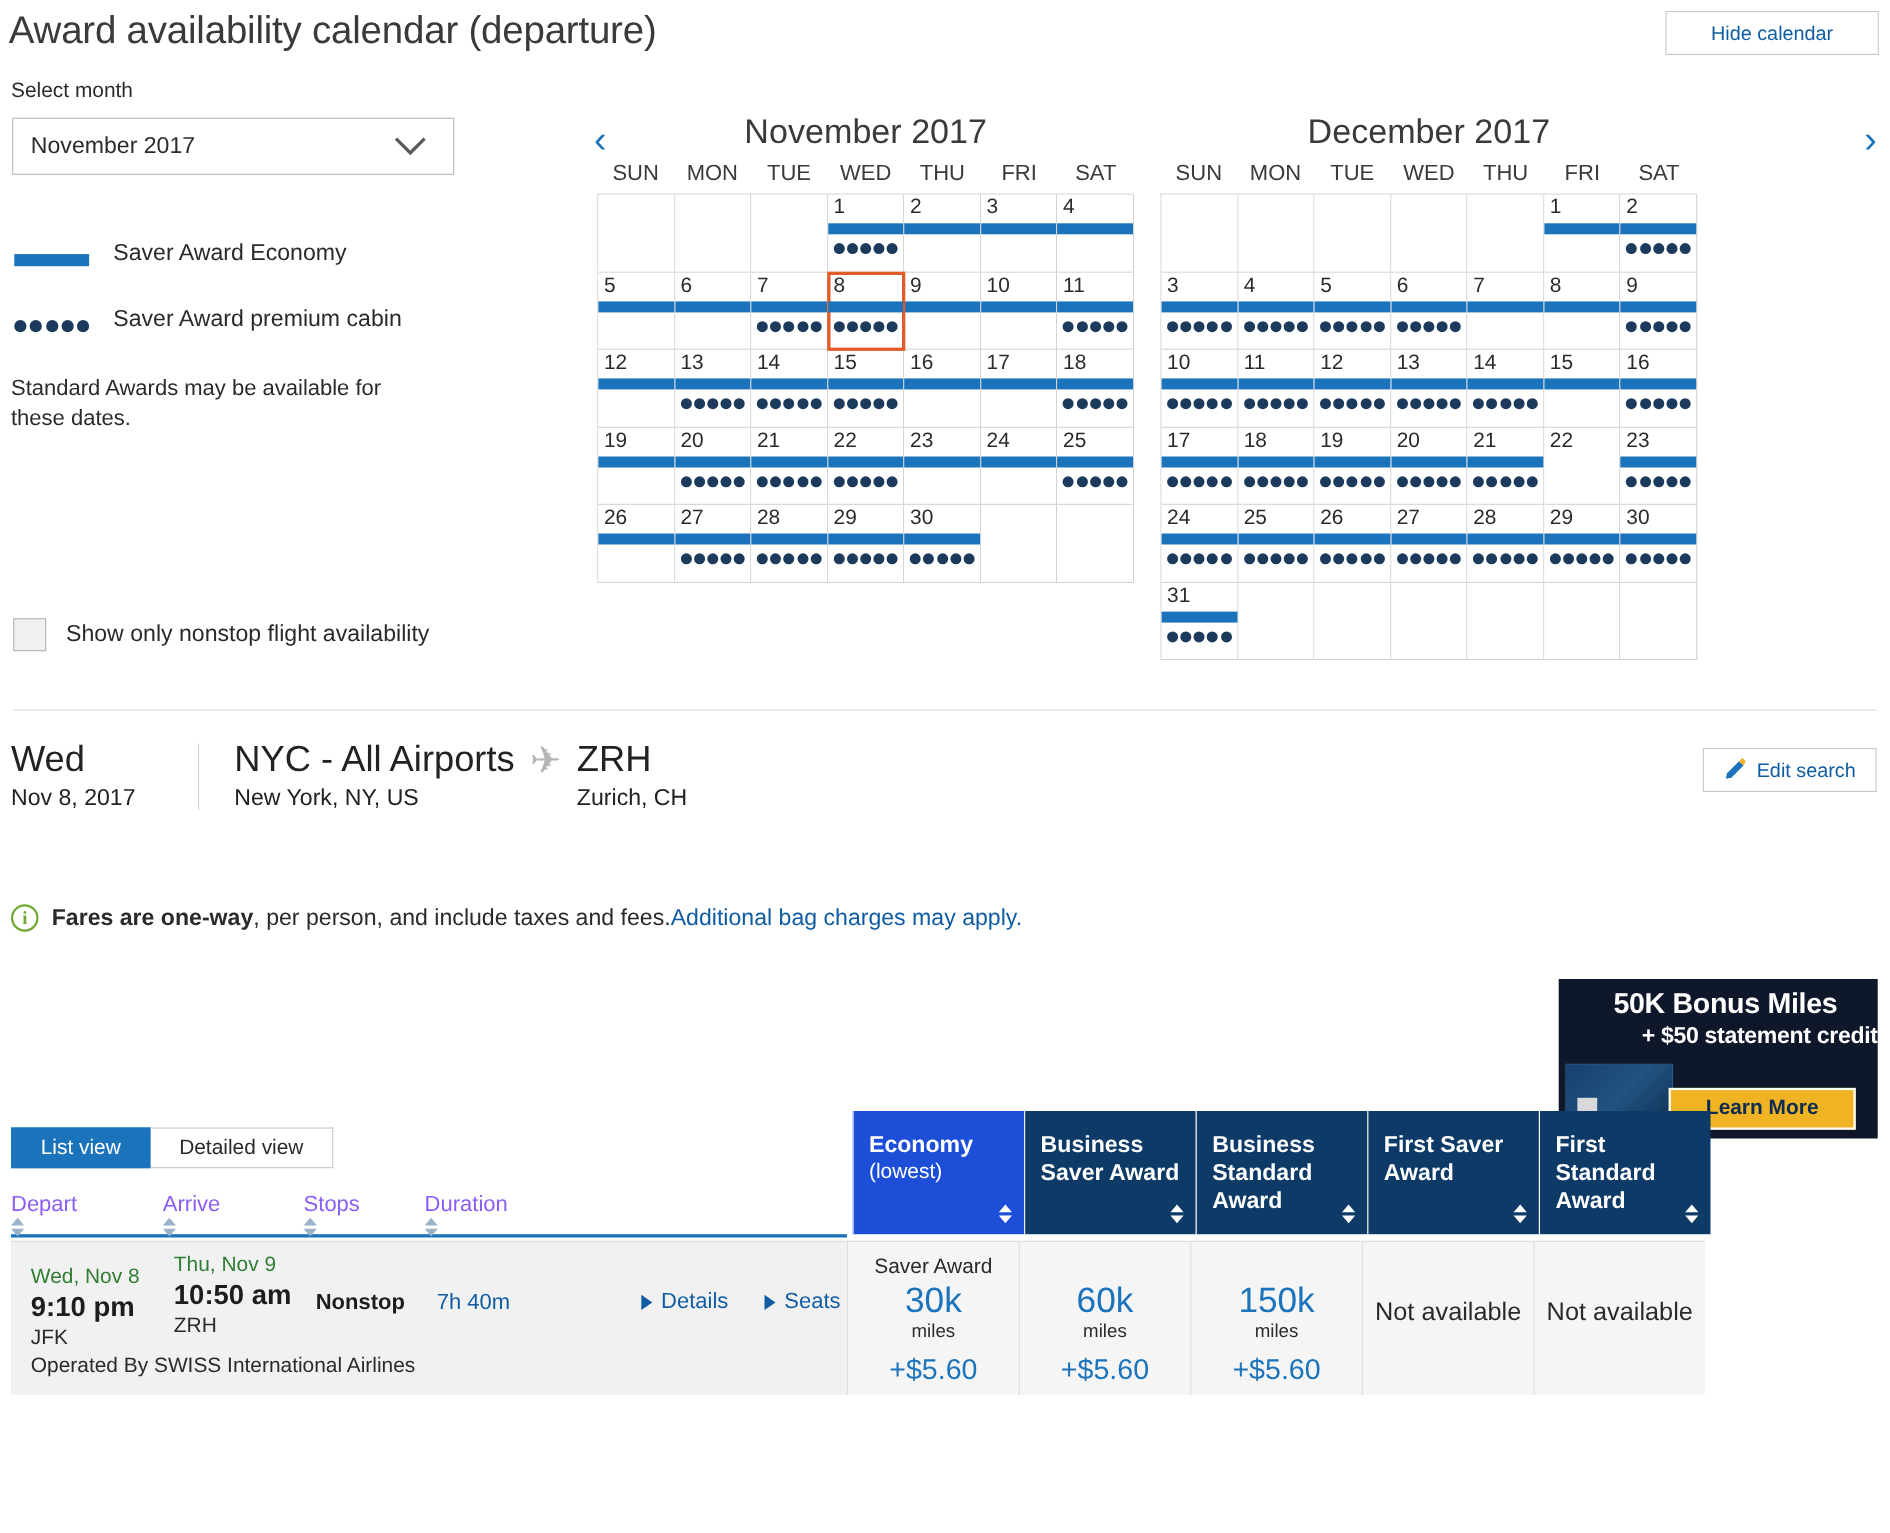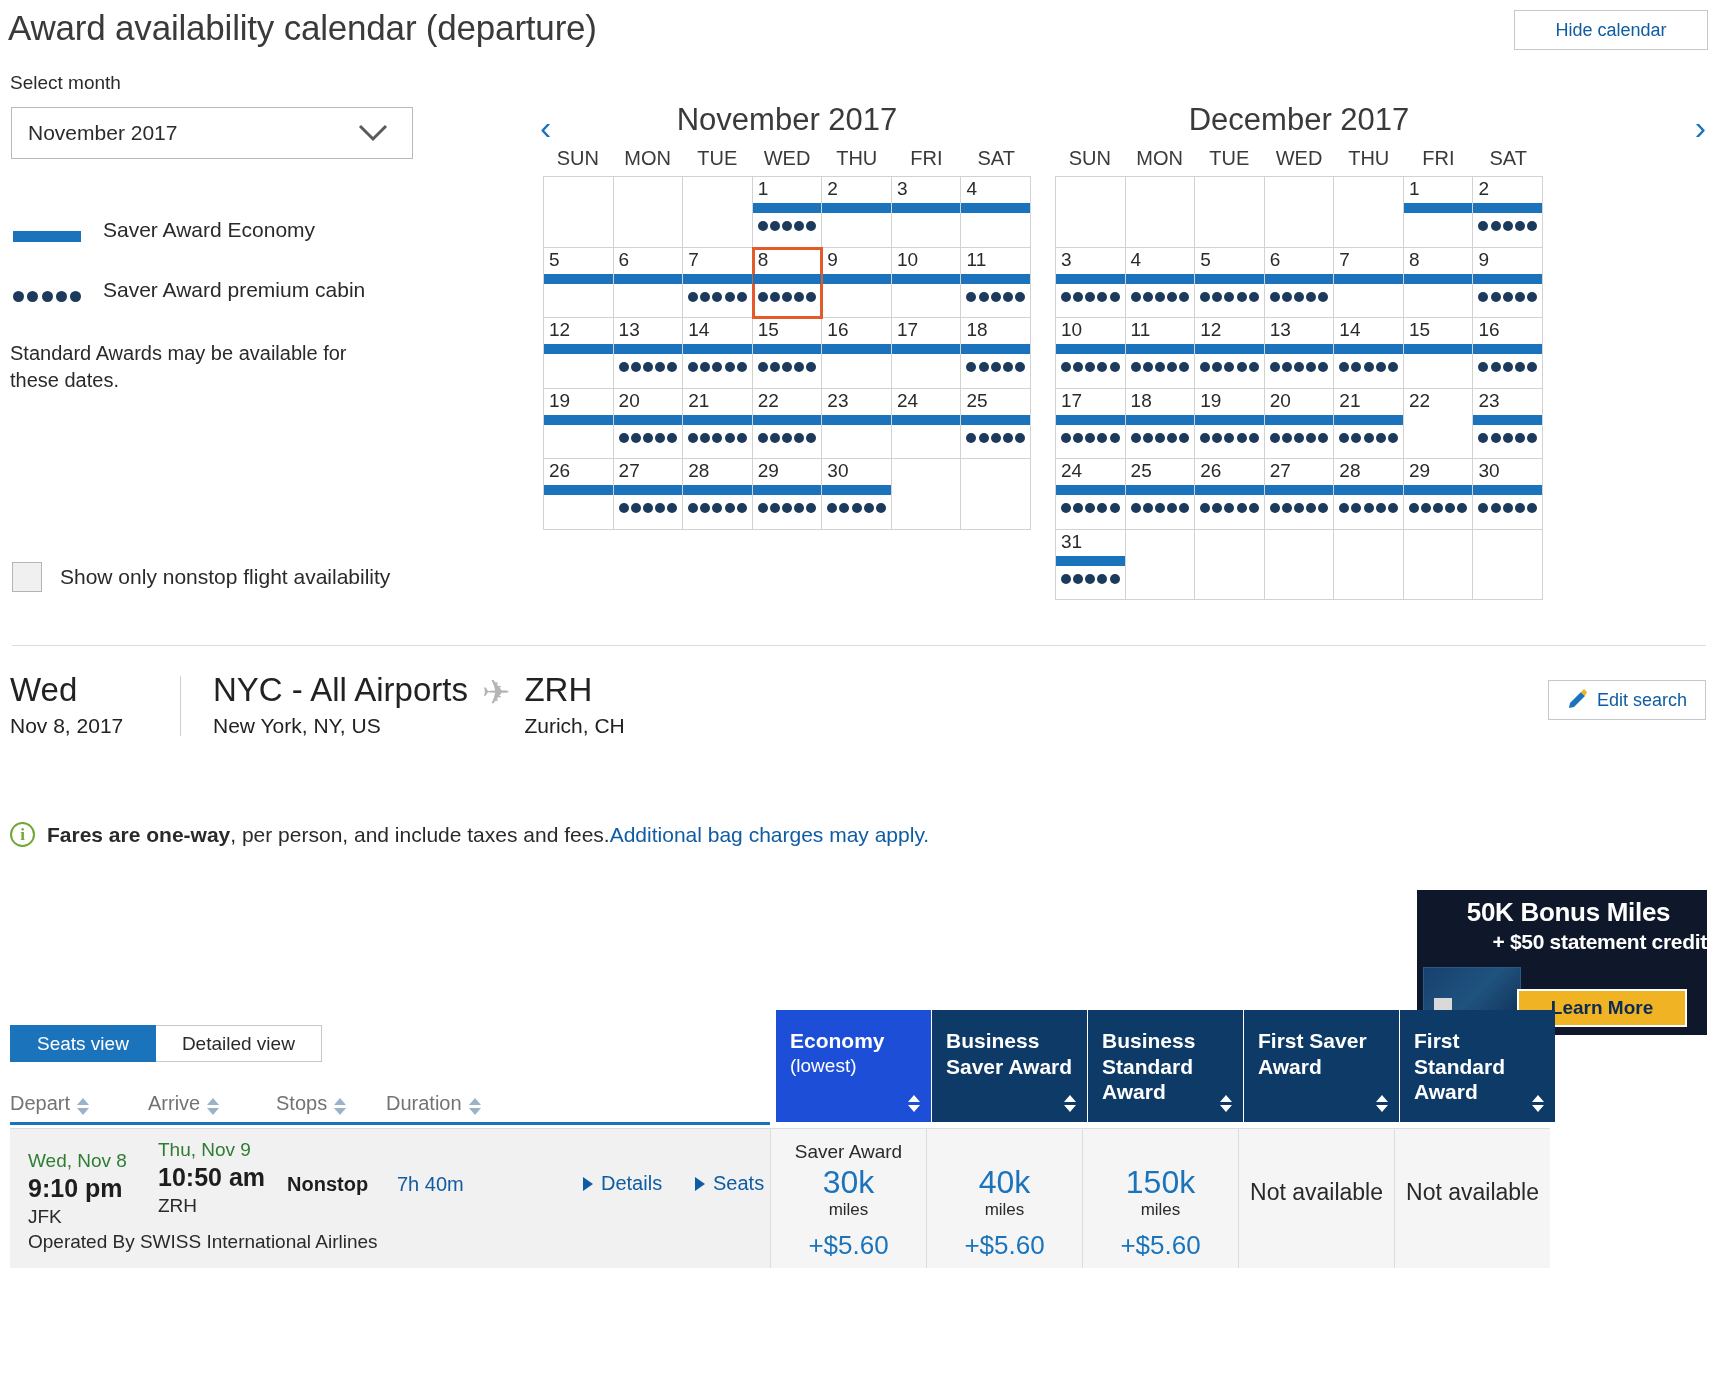--- a/index.html
+++ b/index.html
@@ -190,21 +190,21 @@
     font-size:19px; border:1px solid #c8c8c8; cursor:pointer;
   }
   .view-tab.active { background:#1b74bb; color:#fff; border-color:#1b74bb; }
   .view-tab.inactive { background:#fff; color:#2a2a2a; border-left:none; }
 
   .sort-head {
     position:absolute; left:10px; top:1085px; width:760px; height:40px;
     display:flex; align-items:center;
     border-bottom:3px solid #1b74bb;
   }
-  .sort-item { display:flex; align-items:flex-end; color:#737373; font-size:20px; cursor:pointer; }
+  .sort-item { display:flex; align-items:flex-start; color:#8b5cf6; font-size:20px; cursor:pointer;flex-direction:column; }
   .sort-item .lbl { margin-right:7px; }
   .sort-ar { display:flex; flex-direction:column; gap:3px; }
   .sort-ar i { width:0;height:0;border-left:6px solid transparent;border-right:6px solid transparent; display:block;}
   .sort-ar i.up { border-bottom:7px solid #9bb3c9; }
   .sort-ar i.dn { border-top:7px solid #9bb3c9; }
 
   .fare-head { position:absolute; top:1010px; display:flex; }
   .fare-col-head {
     width:156px; height:112px; position:relative;
     border-left:1px solid #fff;
@@ -941,21 +941,21 @@
   <div class="l1">50K Bonus Miles</div>
   <div class="l2">+ $50 statement credit</div>
   <div class="card">
     <span class="chip"></span>
     <span class="visa">VISA</span>
   </div>
   <div class="learn">Learn More</div>
 </div>
 
 <div class="view-tabs">
-  <div class="view-tab active">Seats view</div>
+  <div class="view-tab active">List view</div>
   <div class="view-tab inactive">Detailed view</div>
 </div>
 
 <div class="sort-head" id="sort-head">
     <div class="sort-item" style="width: 138px;">
       <span class="lbl">Depart</span>
       <span class="sort-ar">
         <i class="up"></i>
         <i class="dn"></i>
       </span>
@@ -1048,21 +1048,21 @@
   </div>
   <div class="fare-cells" id="fare-cells">
       <div class="fare-cell">
         <div class="tag">Saver Award</div>
         <div class="miles">30k</div>
         <div class="miles-u">miles</div>
         <div class="price">+$5.60</div>
       </div>
       <div class="fare-cell">
         <div class="tag">&nbsp;</div>
-        <div class="miles">40k</div>
+        <div class="miles">60k</div>
         <div class="miles-u">miles</div>
         <div class="price">+$5.60</div>
       </div>
       <div class="fare-cell">
         <div class="tag">&nbsp;</div>
         <div class="miles">150k</div>
         <div class="miles-u">miles</div>
         <div class="price">+$5.60</div>
       </div>
       <div class="fare-cell">

